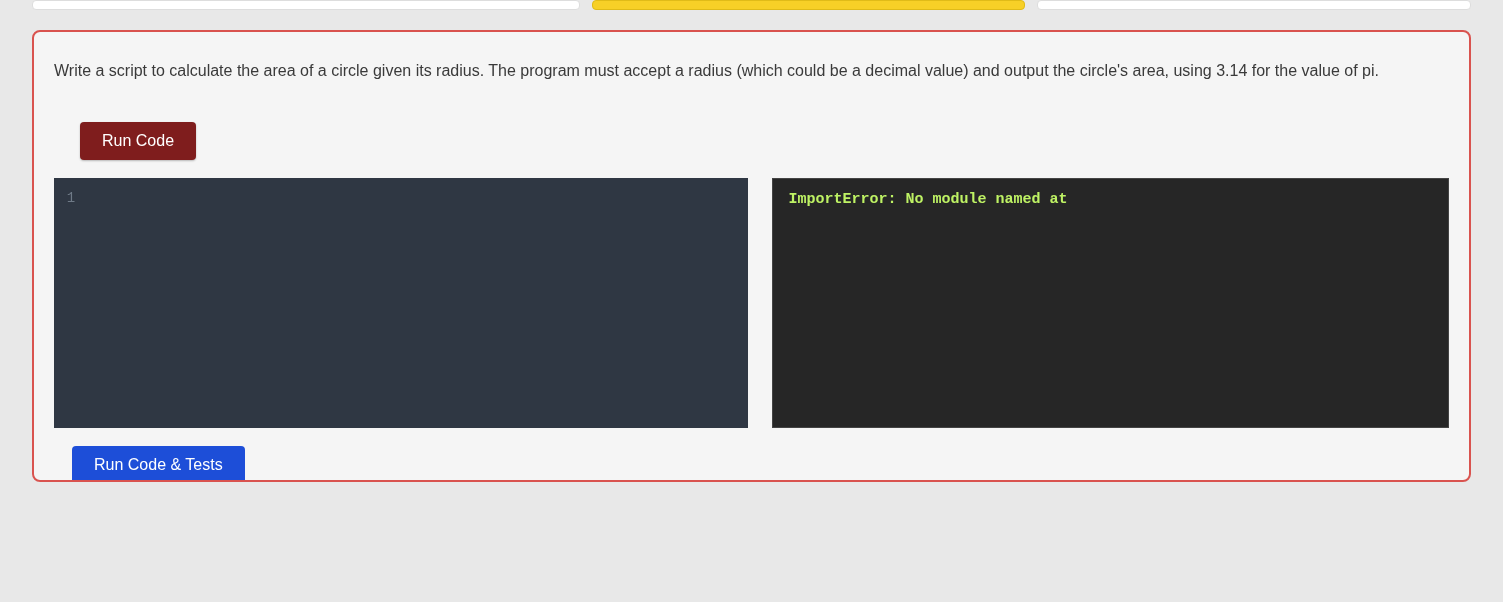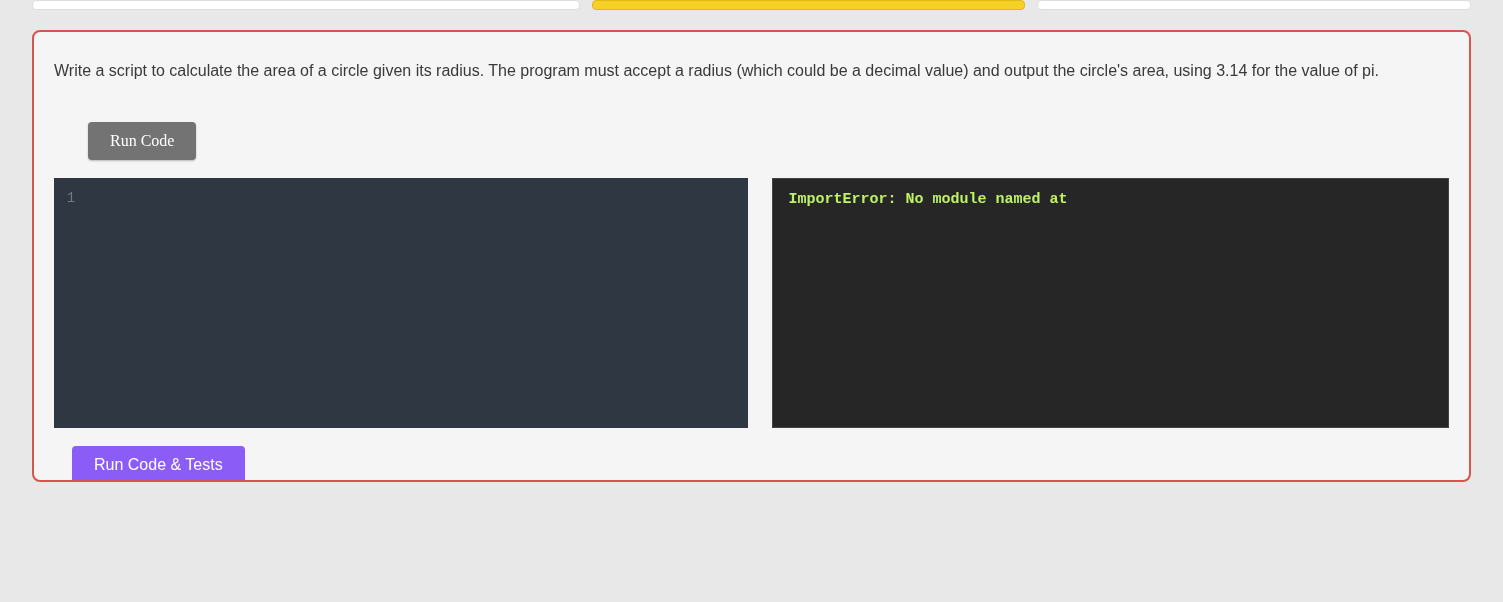--- a/index.html
+++ b/index.html
@@ -57,27 +57,26 @@
       display: inline-block;
       border: none;
       border-radius: 4px;
       color: #fff;
       font-size: 16px;
       padding: 10px 22px;
       cursor: pointer;
       font-family: inherit;
     }
     .btn-orange {
-      background: #737373;
+      background: #7f1d1d;
       box-shadow: 0 1px 2px rgba(0,0,0,0.25);
-      margin-left: 34px;
-      font-family: Liberation Serif, serif;
+      margin-left: 26px;
     }
     .btn-blue {
-      background: #8b5cf6;
+      background: #1d4ed8;
       margin-left: 18px;
     }
     .editor-row {
       display: flex;
       gap: 24px;
       margin-top: 18px;
       margin-bottom: 18px;
     }
     .code-editor, .output-panel {
       flex: 1;

